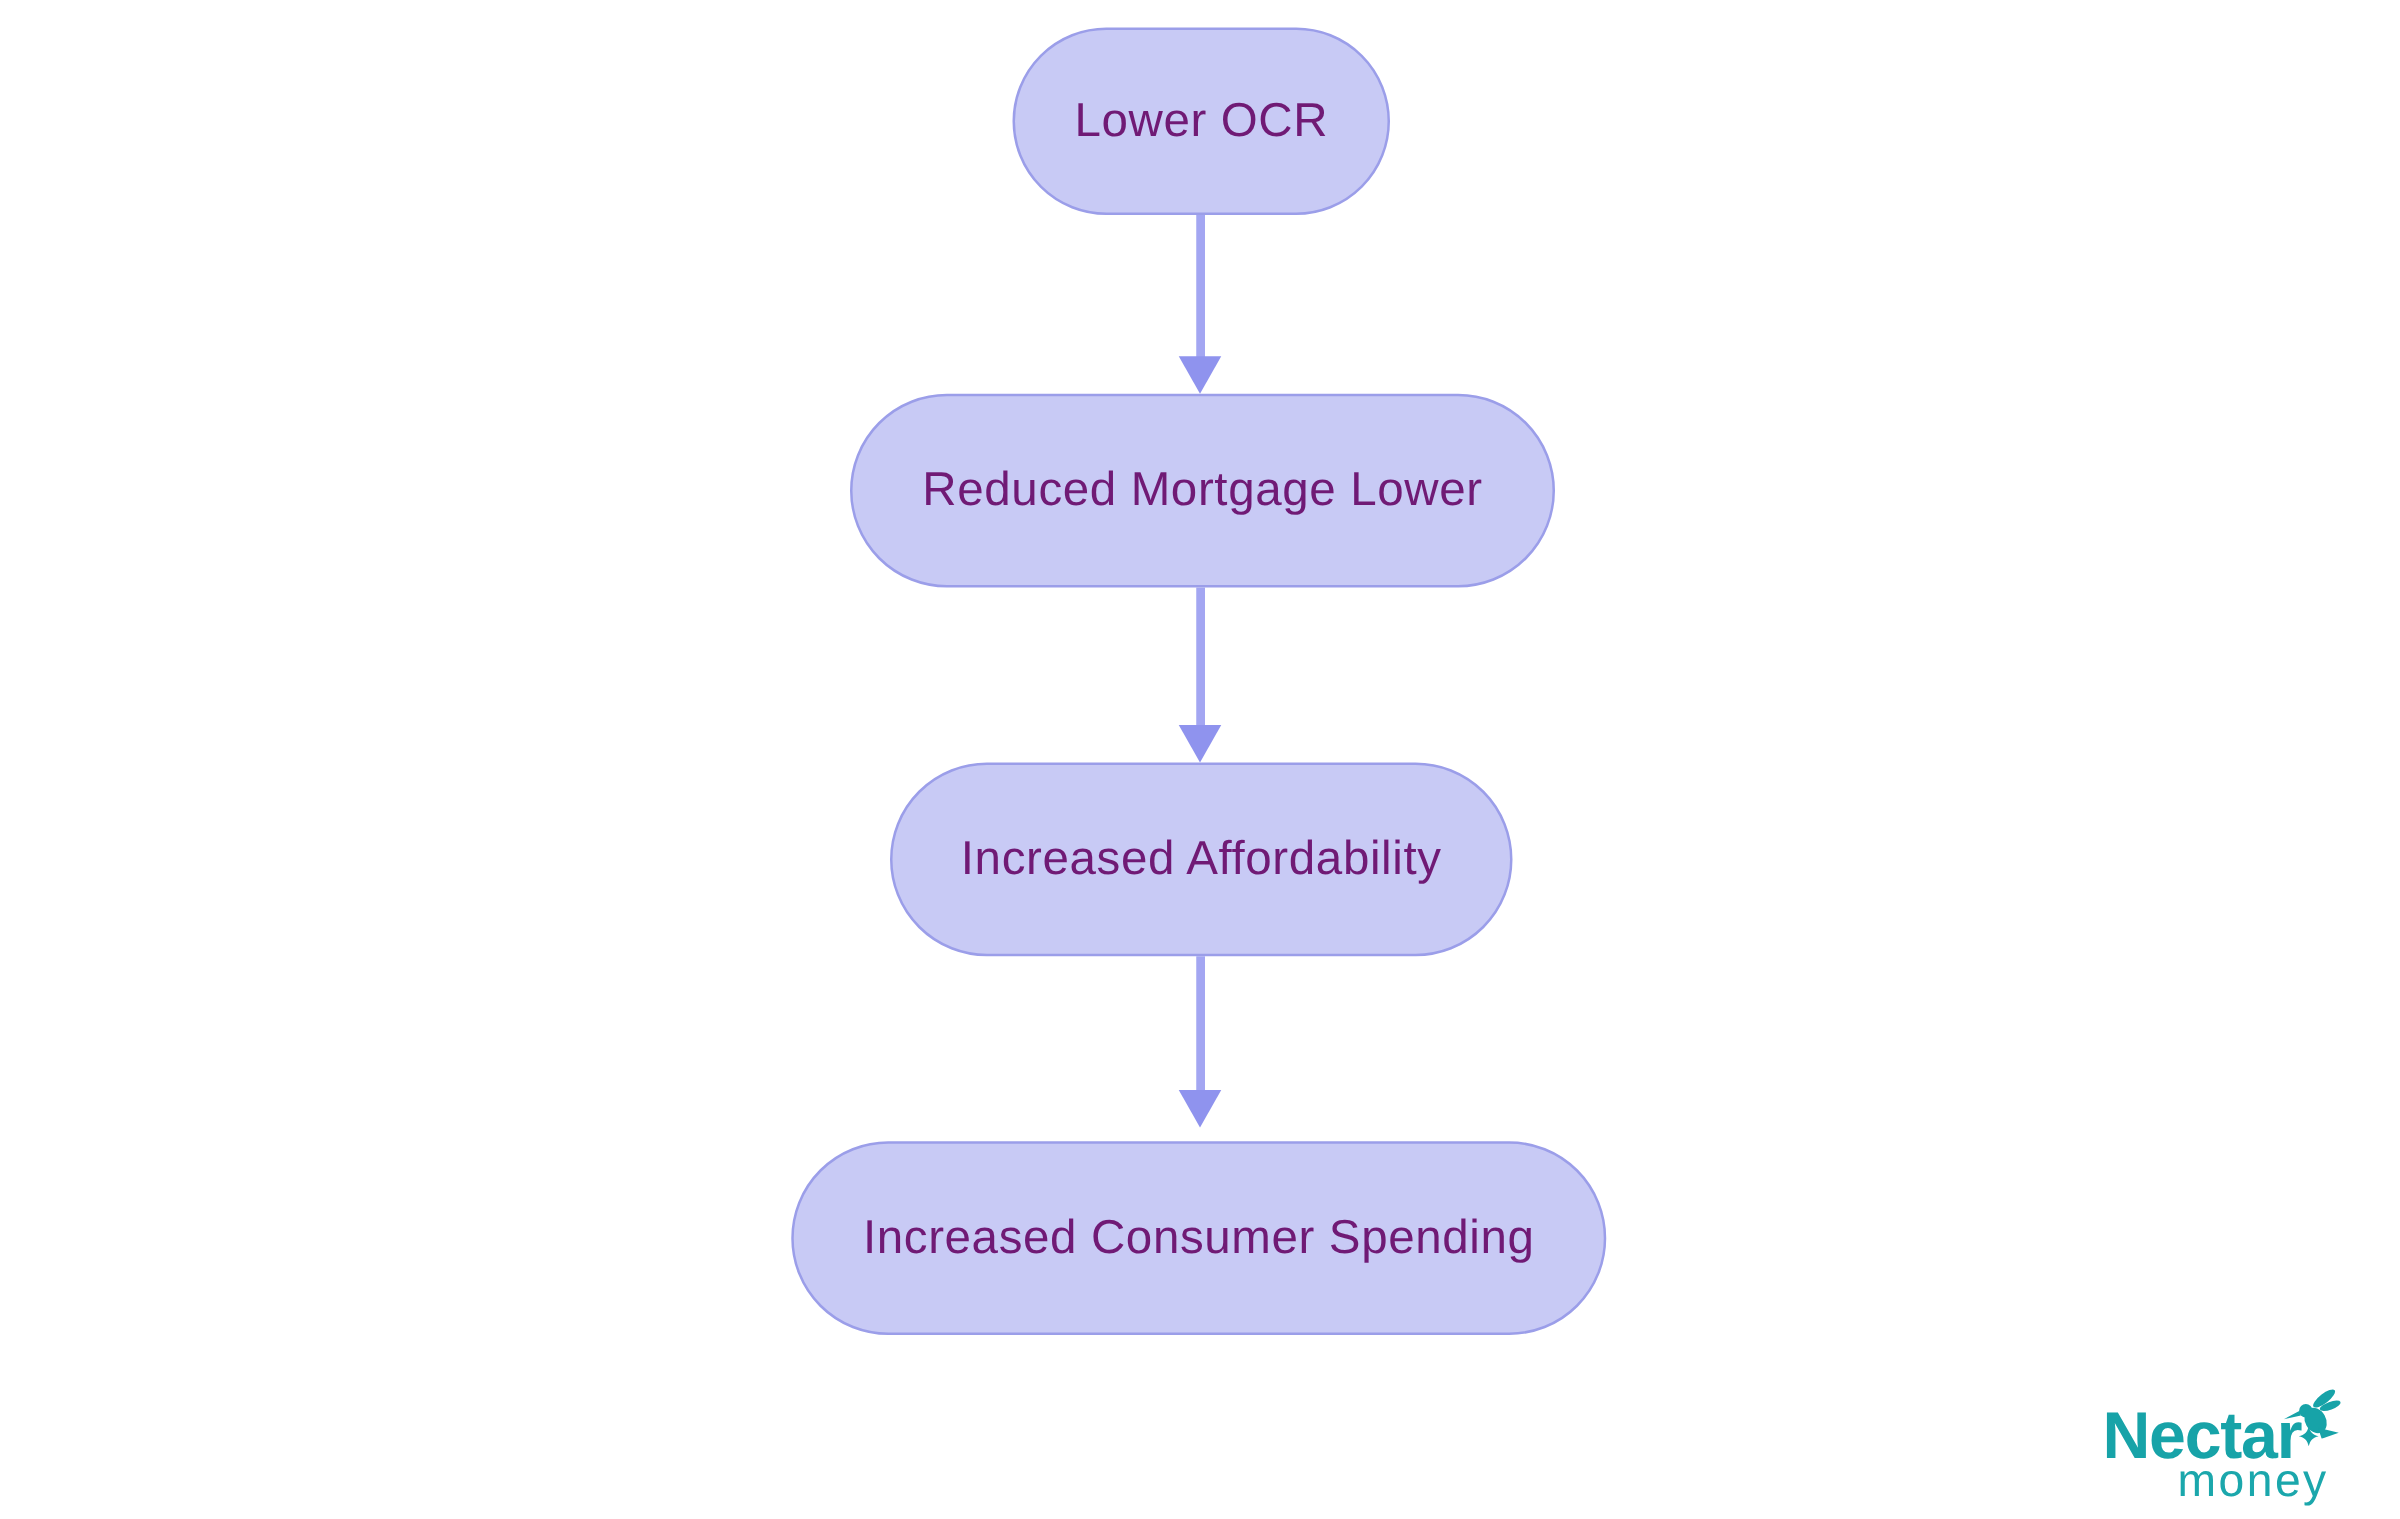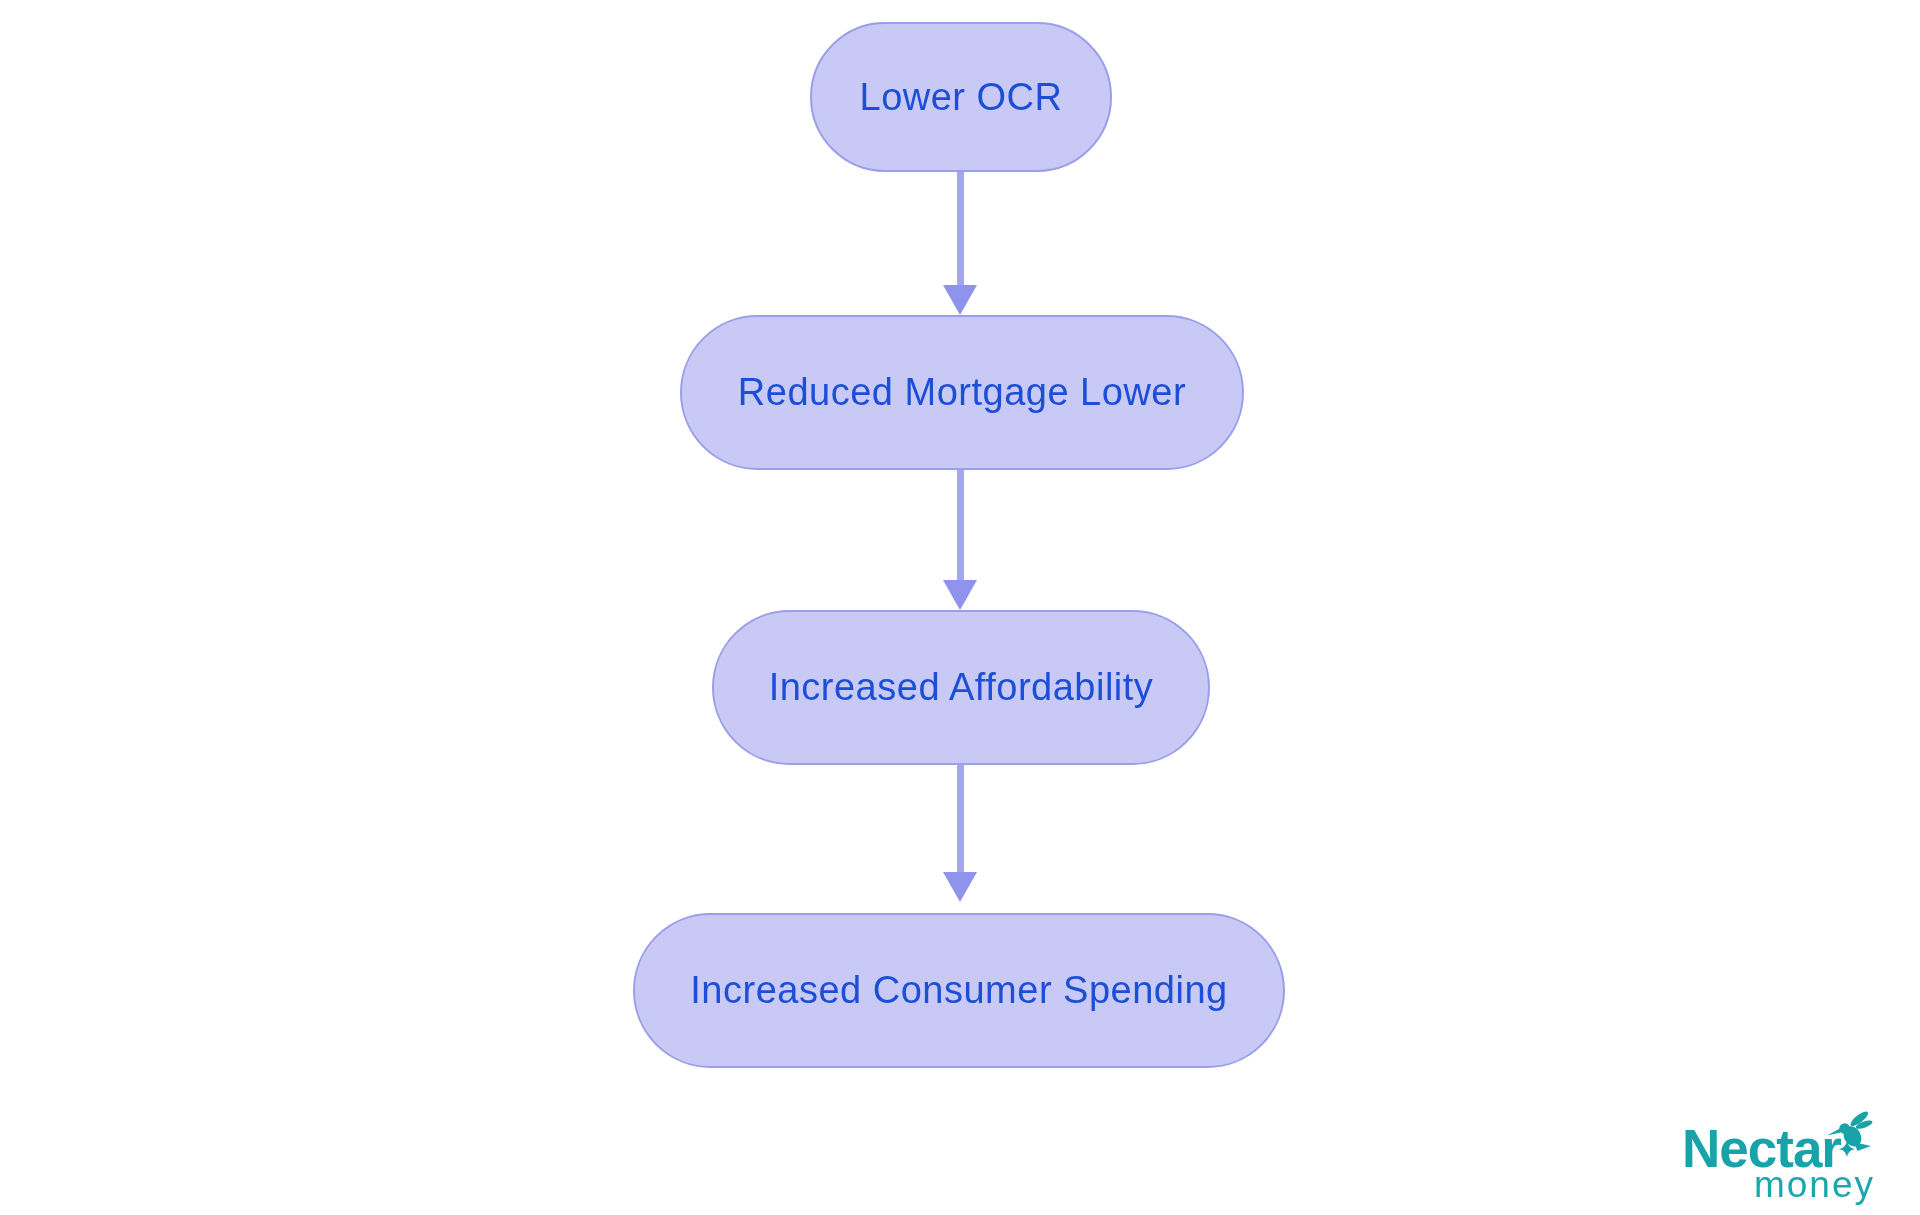--- a/index.html
+++ b/index.html
@@ -18,21 +18,21 @@
   .node {
     position: absolute;
     background: #c8caf5;
     border: 2px solid #9b9ee9;
     border-radius: 999px;
     display: flex;
     align-items: center;
     justify-content: center;
   }
   .node span {
-    color: #1d4ed8;
+    color: #701a75;
     font-size: 38px;
     letter-spacing: 0.5px;
     white-space: nowrap;
   }
   .node-1 { left: 810px; top: 22px;  width: 302px; height: 150px; }
   .node-2 { left: 680px; top: 315px; width: 564px; height: 155px; }
   .node-3 { left: 712px; top: 610px; width: 498px; height: 155px; }
   .node-4 { left: 633px; top: 902px; width: 652px; height: 155px; margin-top: 11px; }
 
   
@@ -75,21 +75,21 @@
     top: 16px;
     font-size: 53px;
     font-weight: bold;
     letter-spacing: -1px;
     color: #17a3a8;
     line-height: 1;
     text-align: center;
   }
   .logo-product {
     position: absolute;
-    right: 7px;
+    right: 19px;
     top: 60px;
     font-size: 37px;
     font-weight: normal;
     letter-spacing: 2px;
     color: #1ba7ac;
     line-height: 1;
   }
   .logo-bird { position: absolute; left: 155px; top: 4px; width: 47px; height: 41px; }
   .logo-sparkle { position: absolute; left: 167px; top: 35px; width: 16px; height: 16px; }
 </style>

